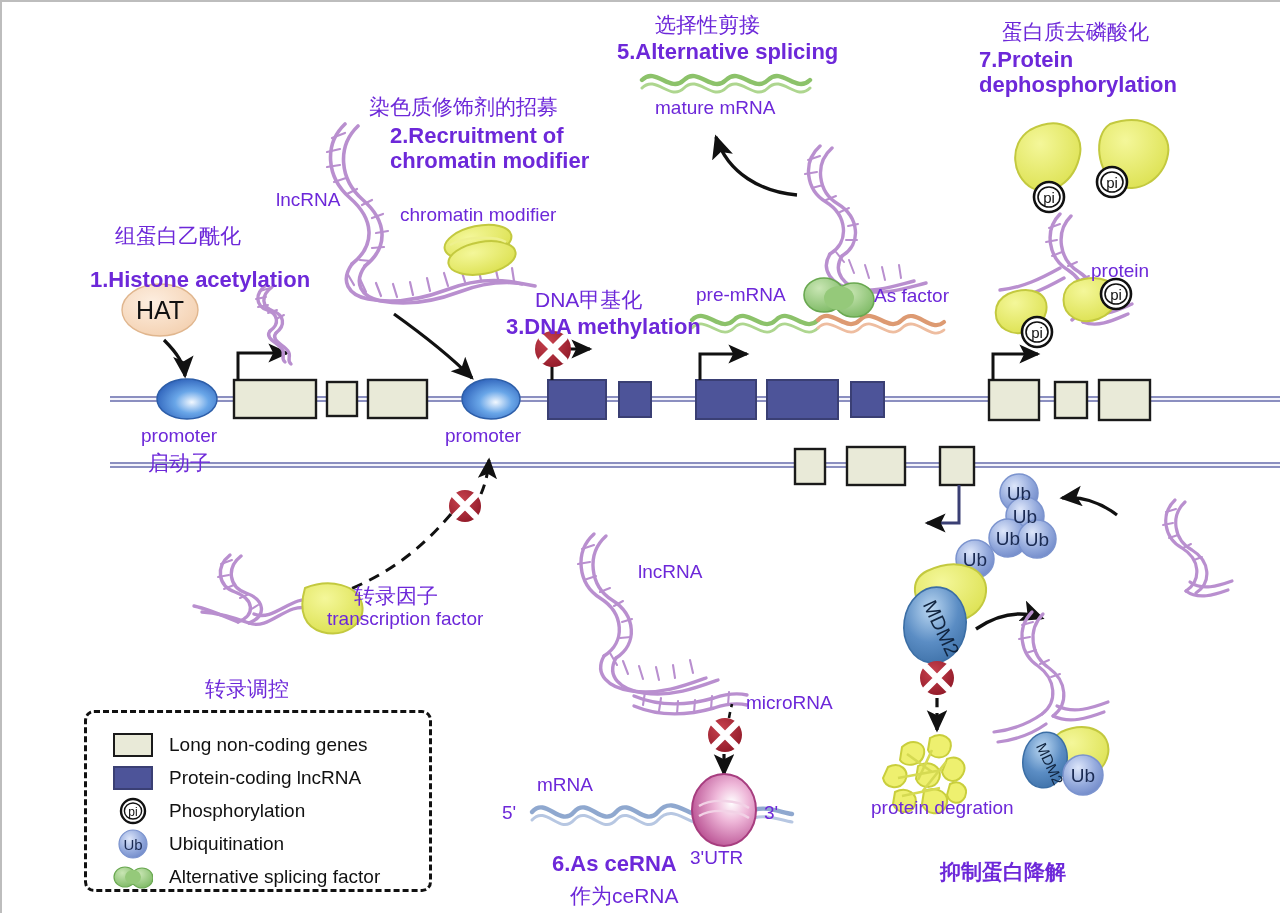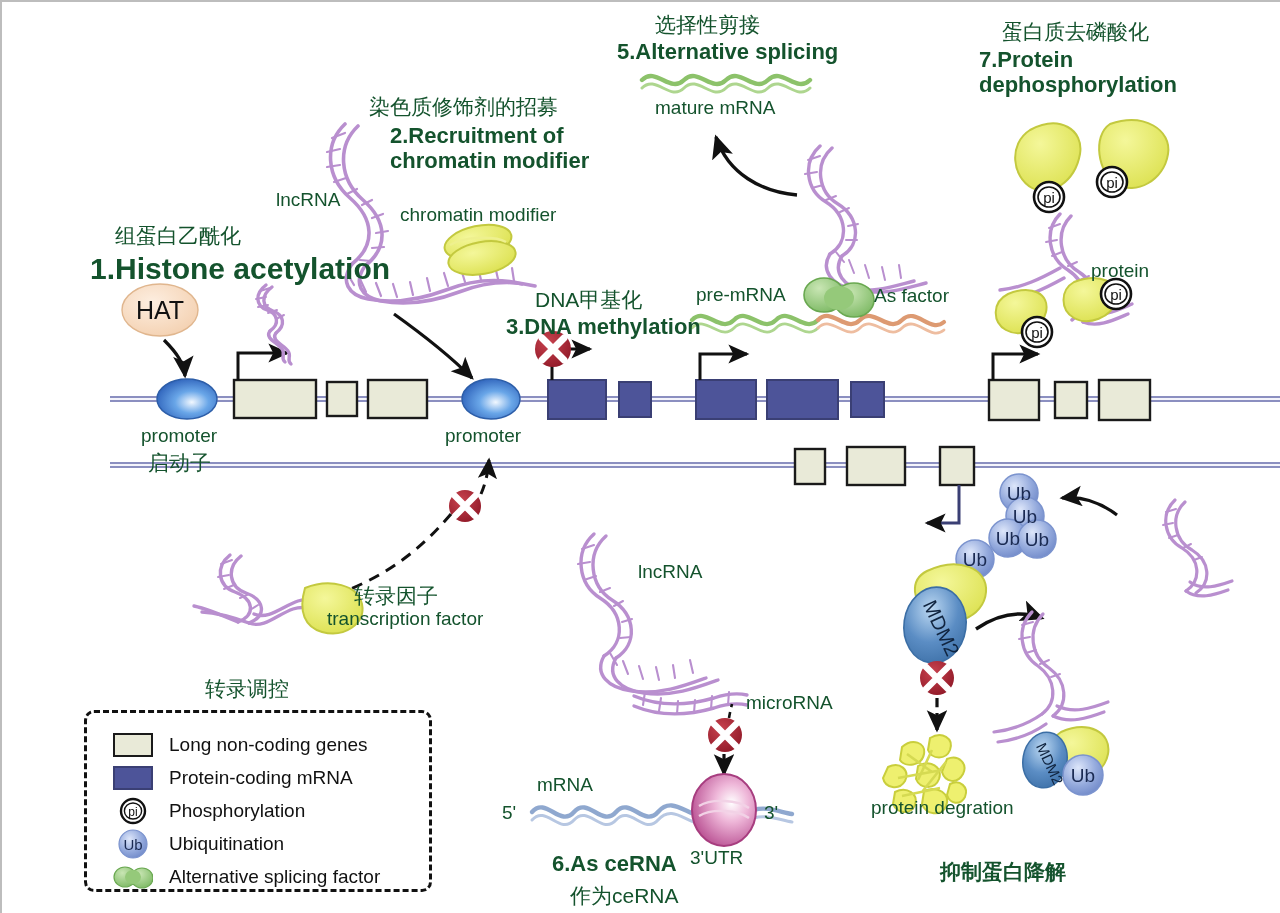--- a/index.html
+++ b/index.html
@@ -2,21 +2,21 @@
 <html><head>
 <meta charset="utf-8">
 <style>
   html,body{margin:0;padding:0;background:#fff;}
   body{width:1280px;height:913px;overflow:hidden;
        font-family:"Liberation Sans","DejaVu Sans",sans-serif;}
   #stage{position:relative;width:1280px;height:913px;background:#ffffff;
          border-left:2px solid #bdbdbd;border-top:2px solid #bdbdbd;
          box-sizing:border-box;overflow:hidden;}
   svg.layer{position:absolute;left:0;top:0;width:1280px;height:913px;}
-  .lbl{position:absolute;white-space:pre;color:#14532d;line-height:1.12;}
+  .lbl{position:absolute;white-space:pre;color:#6d28d9;line-height:1.12;}
   .cn{font-size:21px;}
   .en{font-size:21px;}
   .bold{font-weight:bold;}
   .sm{font-size:19px;}
   .legend-box{position:absolute;left:82px;top:708px;width:348px;height:182px;
       border:3px dashed #111;border-radius:10px;box-sizing:border-box;background:#fff;}
   .legend-row{position:absolute;display:flex;align-items:center;height:28px;}
   .legend-row .ltxt{font-size:19px;color:#111;margin-left:16px;white-space:nowrap;}
   .sw-beige{width:40px;height:24px;background:#e9ead8;border:2px solid #1a1a1a;box-sizing:border-box;}
   .sw-blue{width:40px;height:24px;background:#4d5499;border:2px solid #3a3f74;box-sizing:border-box;}
@@ -426,21 +426,21 @@
     <text x="1006" y="543" text-anchor="middle" font-family="Liberation Sans, sans-serif" font-size="19" fill="#1a2a52">Ub</text>
     <text x="1035" y="544" text-anchor="middle" font-family="Liberation Sans, sans-serif" font-size="19" fill="#1a2a52">Ub</text>
     <text x="973" y="564" text-anchor="middle" font-family="Liberation Sans, sans-serif" font-size="19" fill="#1a2a52">Ub</text>
     <text x="1081" y="780" text-anchor="middle" font-family="Liberation Sans, sans-serif" font-size="19" fill="#1a2a52">Ub</text>
 
     <text x="933" y="629" text-anchor="middle" font-family="Liberation Sans, sans-serif" font-size="20" fill="#10243f" transform="rotate(65 933 629)">MDM2</text>
     <text x="1043" y="764" text-anchor="middle" font-family="Liberation Sans, sans-serif" font-size="15" fill="#10243f" transform="rotate(65 1043 764)">MDM2</text>
   </svg>
 
   <div class="lbl cn" style="left:113px;top:222px;">组蛋白乙酰化</div>
-  <div class="lbl en bold" style="left:88px;top:250px;font-size:30px;">1.Histone acetylation</div>
+  <div class="lbl en bold" style="left:88px;top:266px;font-size:22px;">1.Histone acetylation</div>
 
   <div class="lbl cn" style="left:367px;top:93px;">染色质修饰剂的招募</div>
   <div class="lbl en bold" style="left:388px;top:122px;font-size:22px;">2.Recruitment of<br>chromatin modifier</div>
   <div class="lbl sm" style="left:274px;top:187px;">lncRNA</div>
   <div class="lbl sm" style="left:398px;top:202px;">chromatin modifier</div>
 
   <div class="lbl cn" style="left:533px;top:286px;">DNA甲基化</div>
   <div class="lbl en bold" style="left:504px;top:313px;font-size:22px;">3.DNA methylation</div>
 
   <div class="lbl cn" style="left:203px;top:675px;">转录调控</div>
@@ -477,21 +477,21 @@
     <div class="legend-row" style="left:26px;top:18px;">
       <div class="sw-wrap">
           <div class="sw-beige"></div>
         </div>
       <span class="ltxt">Long non-coding genes</span>
     </div>
     <div class="legend-row" style="left:26px;top:51px;">
       <div class="sw-wrap">
           <div class="sw-blue"></div>
         </div>
-      <span class="ltxt">Protein-coding mRNA</span>
+      <span class="ltxt">Protein-coding lncRNA</span>
     </div>
     <div class="legend-row" style="left:26px;top:84px;">
       <div class="sw-wrap">
         <svg width="34" height="28">
           <circle cx="17" cy="14" r="12" fill="#fff" stroke="#111" stroke-width="2.4"></circle>
           <ellipse cx="17" cy="14" rx="8.6" ry="8" fill="none" stroke="#111" stroke-width="1.4"></ellipse>
           <text x="17" y="19" text-anchor="middle" font-family="Liberation Sans, sans-serif" font-size="12" fill="#111">pi</text>
         </svg>
       </div>
       <span class="ltxt">Phosphorylation</span>

